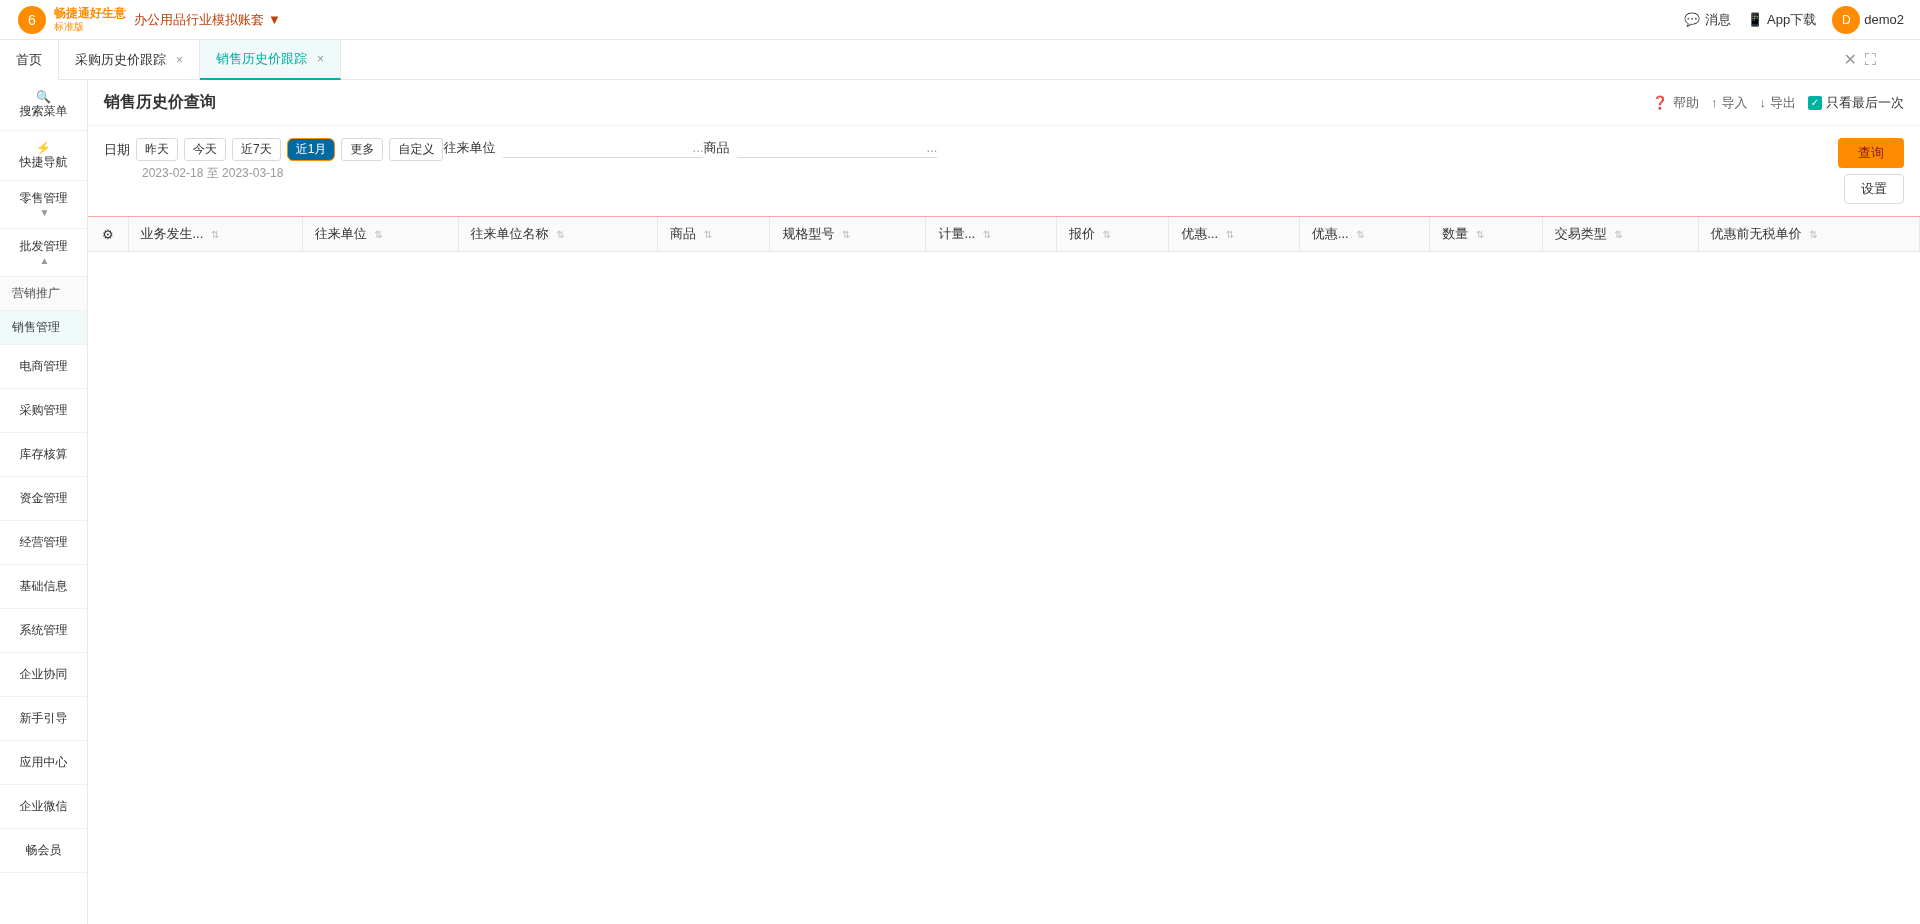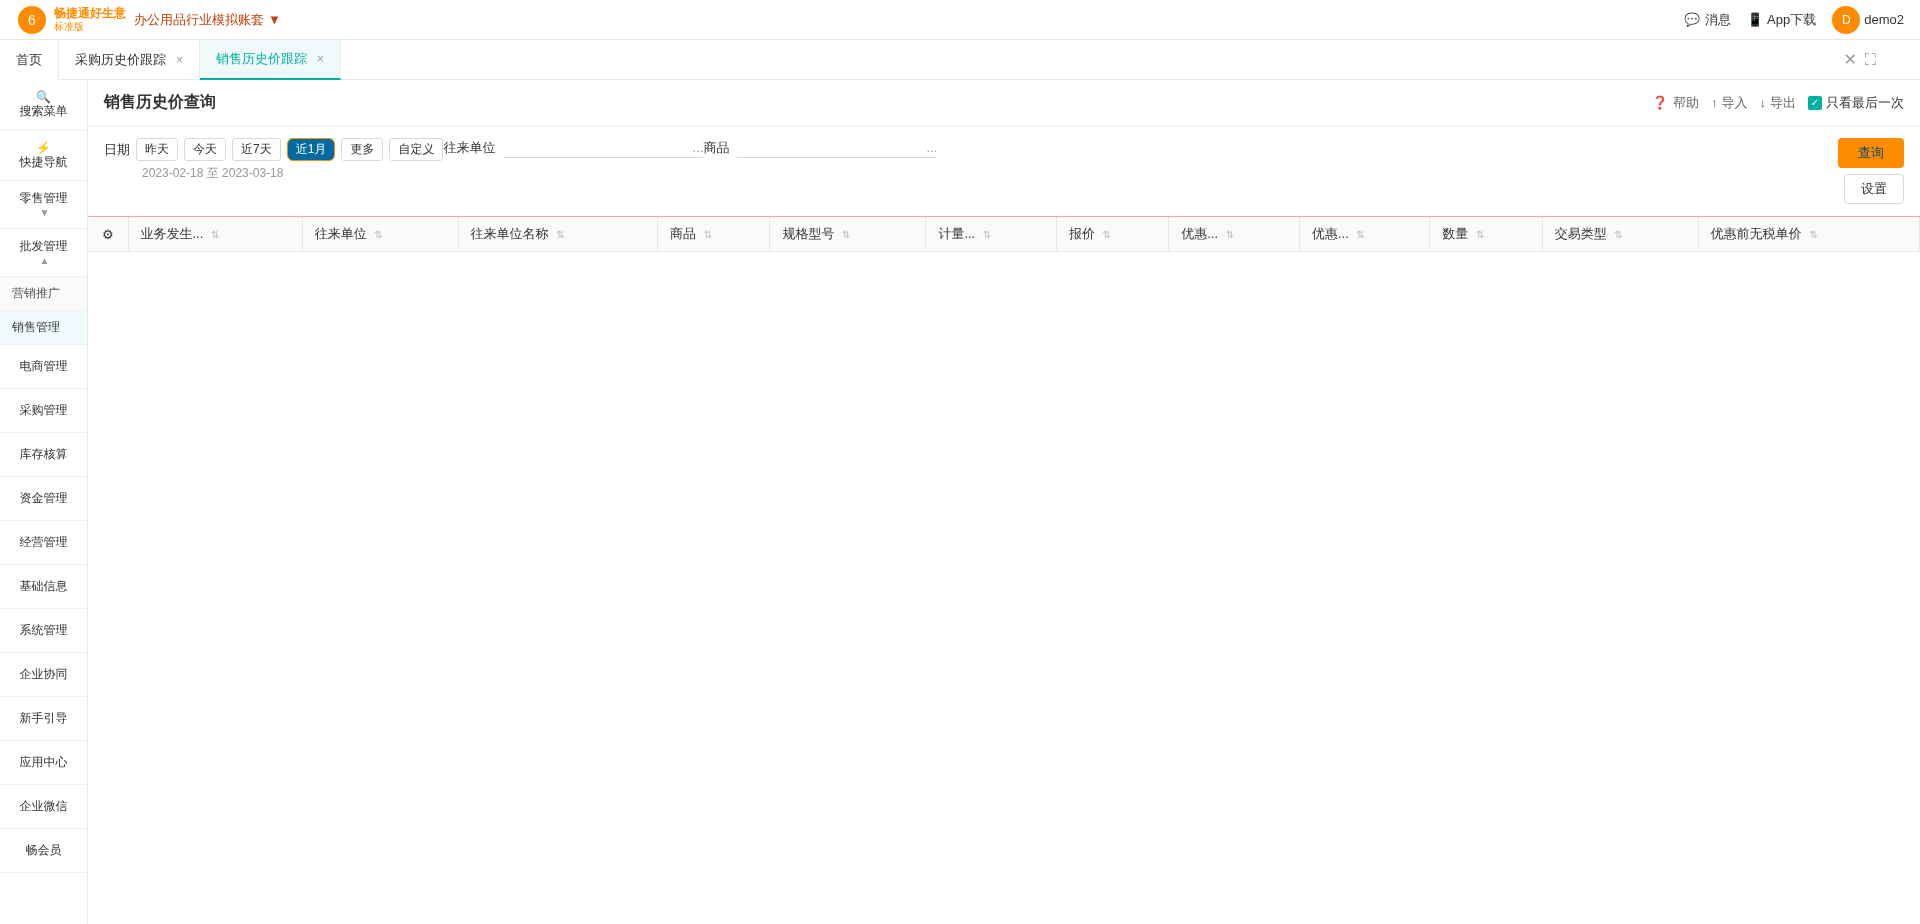--- a/index.html
+++ b/index.html
@@ -292,21 +292,21 @@
       width: 100%;
       background: transparent;
     }
     .dots-btn {
       font-size: 13px;
       color: #999;
       cursor: pointer;
     }
     .query-btn {
       background: #ff8c00;
-      color: #0c4a6e;
+      color: #7f1d1d;
       border: none;
       border-radius: 4px;
       padding: 6px 20px;
       font-size: 13px;
       cursor: pointer;
     }
     .settings-btn {
       background: #fff;
       color: #333;
       border: 1px solid #d9d9d9;

